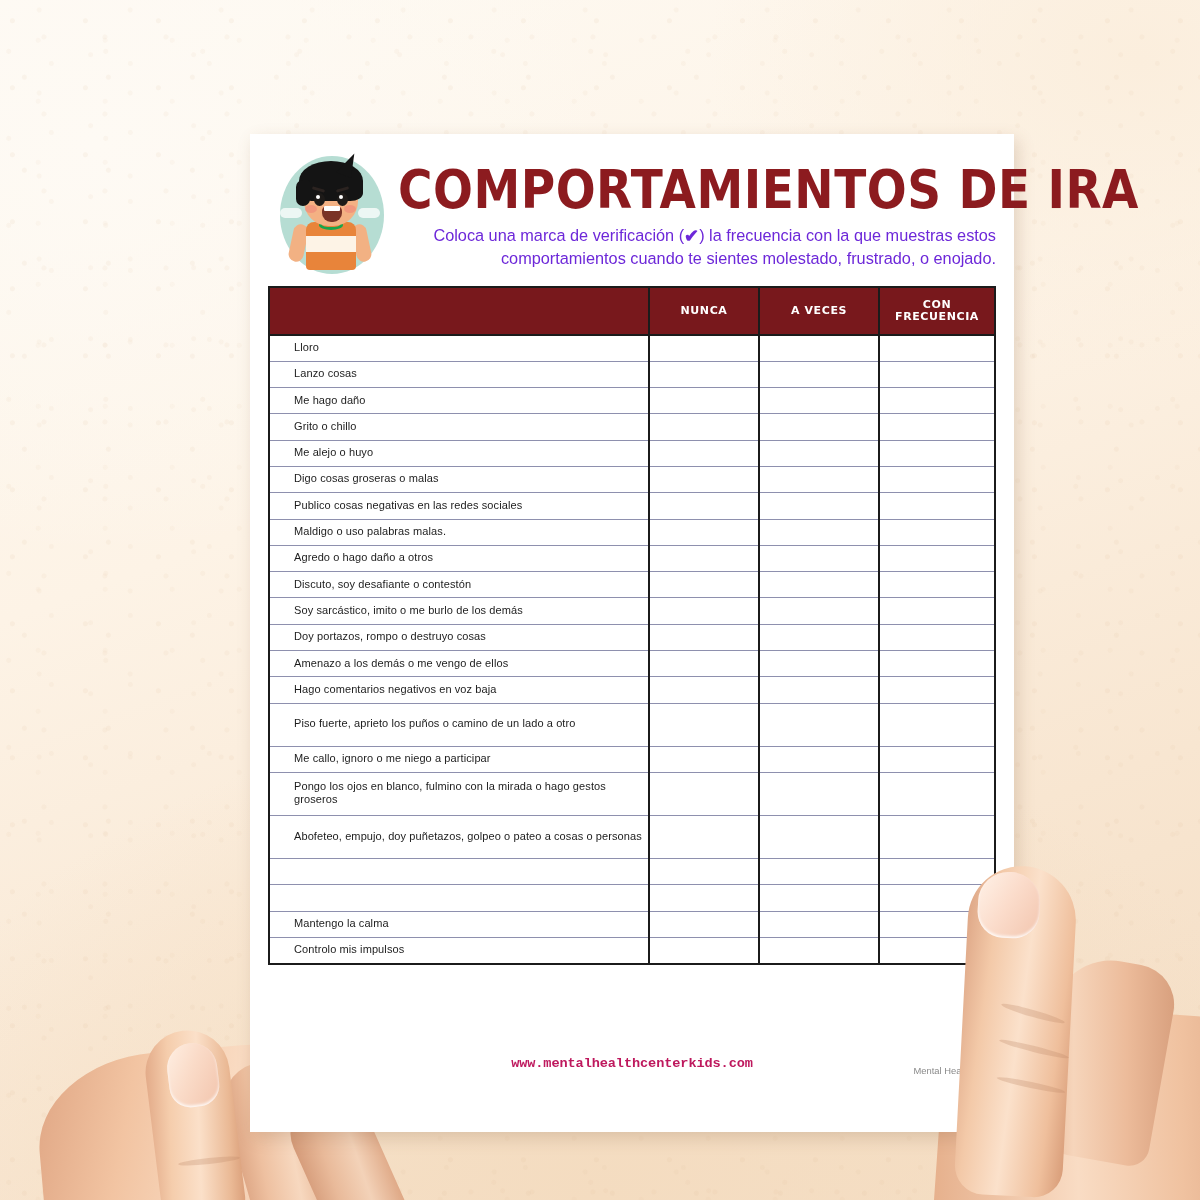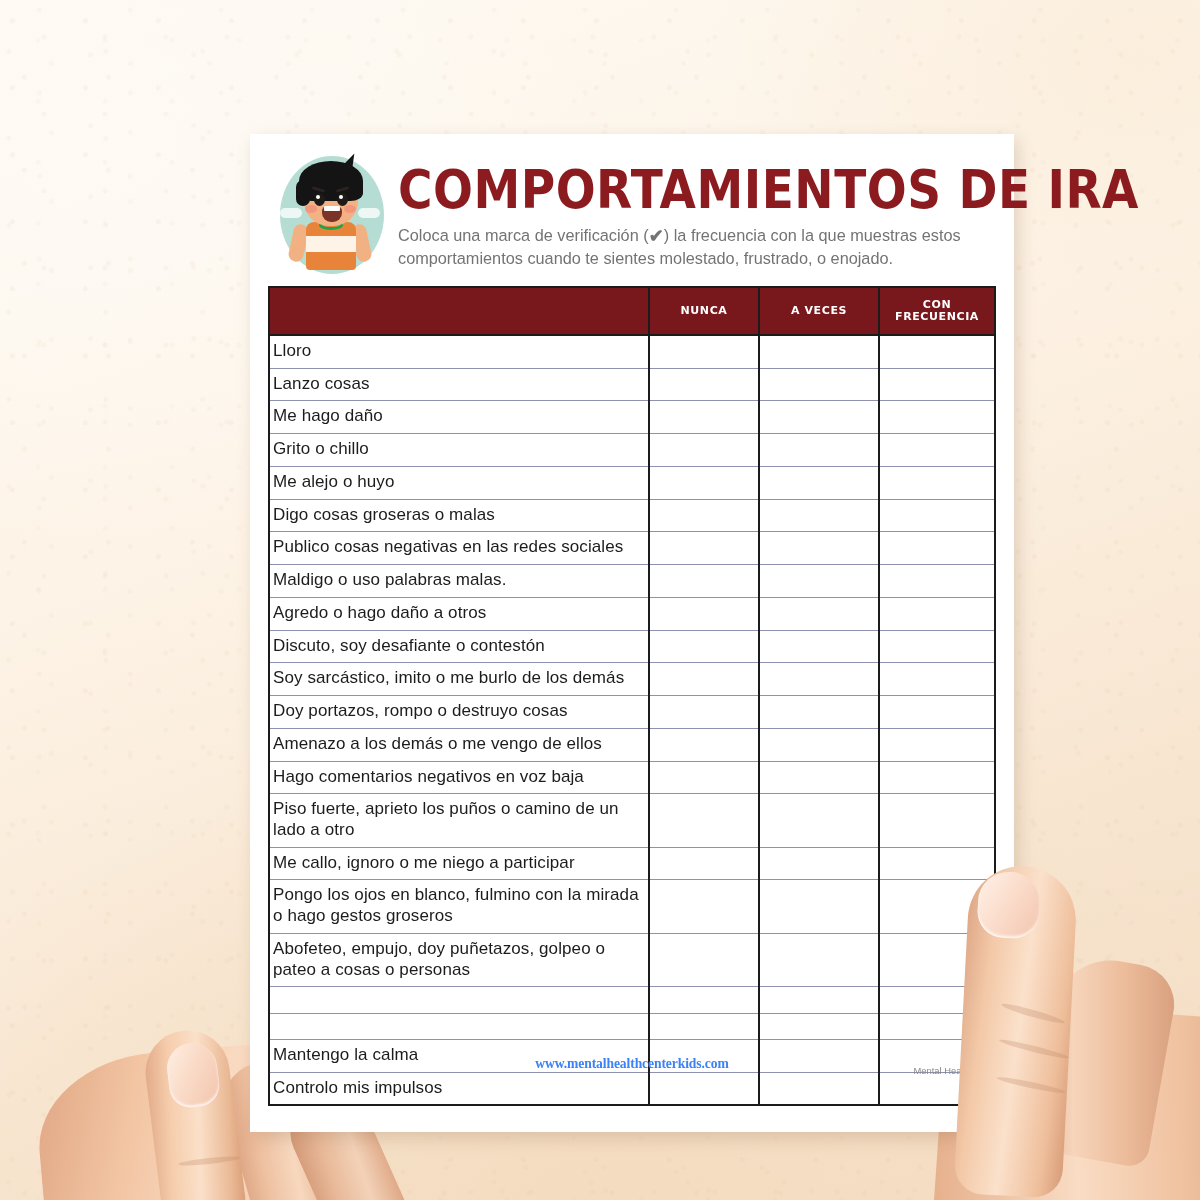--- a/index.html
+++ b/index.html
@@ -264,22 +264,22 @@
     white-space: nowrap;
     transform: scaleY(1.12);
     transform-origin: center top;
     margin-top: 4px;
   }
   #page-subtitle {
     margin-top: 12px;
     font-family: "Liberation Sans", sans-serif;
     font-size: 16.3px;
     line-height: 1.36;
-    color: #737373;
-    text-align: left;
+    color: #6d28d9;
+    text-align: right;
   }
   #subtitle-check {
     display: inline-block;
     font-weight: bold;
     font-size: 18px;
     transform: translateY(1px);
   }
 
   
   #behavior-table {
@@ -316,44 +316,44 @@
 
   #behavior-table tbody td {
     border-bottom: 1.6px solid #8e90ae;
     border-left: 2px solid #1b1b1b;
     border-right: 2px solid #1b1b1b;
     vertical-align: middle;
     background: #fff;
   }
   #behavior-table tbody td.cell-item {
     font-family: "Liberation Sans", sans-serif;
-    font-size: 17px;
+    font-size: 11px;
     line-height: 1.22;
     color: #1c1c1c;
-    padding: 5px 6px 6px 3px;
+    padding: 5px 6px 6px 24px;
     letter-spacing: .1px;
   }
   #behavior-table tbody tr.r1 td { height: 26.3px; }
   #behavior-table tbody tr.r2 td { height: 43px; }
   #behavior-table tbody tr:last-child td { border-bottom: 2px solid #1b1b1b; }
 
   
   #sheet-footer {
     position: absolute;
     left: 0; right: 0; bottom: 32px;
     height: 56px;
   }
   #footer-url {
     position: absolute;
     left: 0; right: 0; top: 12px;
     text-align: center;
-    font-family: Liberation Serif, serif;
+    font-family: Liberation Mono, monospace;
     font-weight: bold;
     font-size: 13.6px;
-    color: #3b82f6;
+    color: #be185d;
     letter-spacing: -.1px;
   }
   #footer-copyright {
     position: absolute;
     right: 12px; top: 6px;
     width: 150px;
     text-align: right;
     font-family: "Liberation Sans", sans-serif;
     font-size: 9.4px;
     line-height: 1.5;

